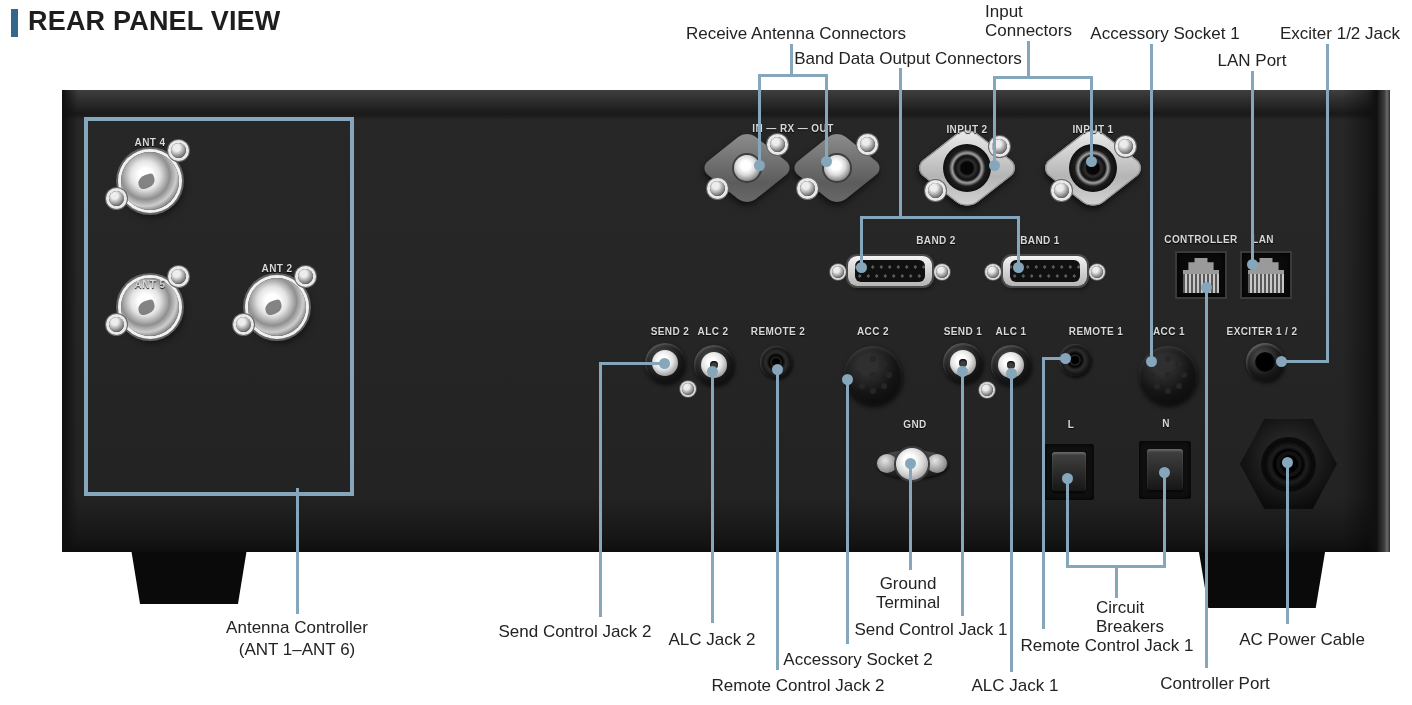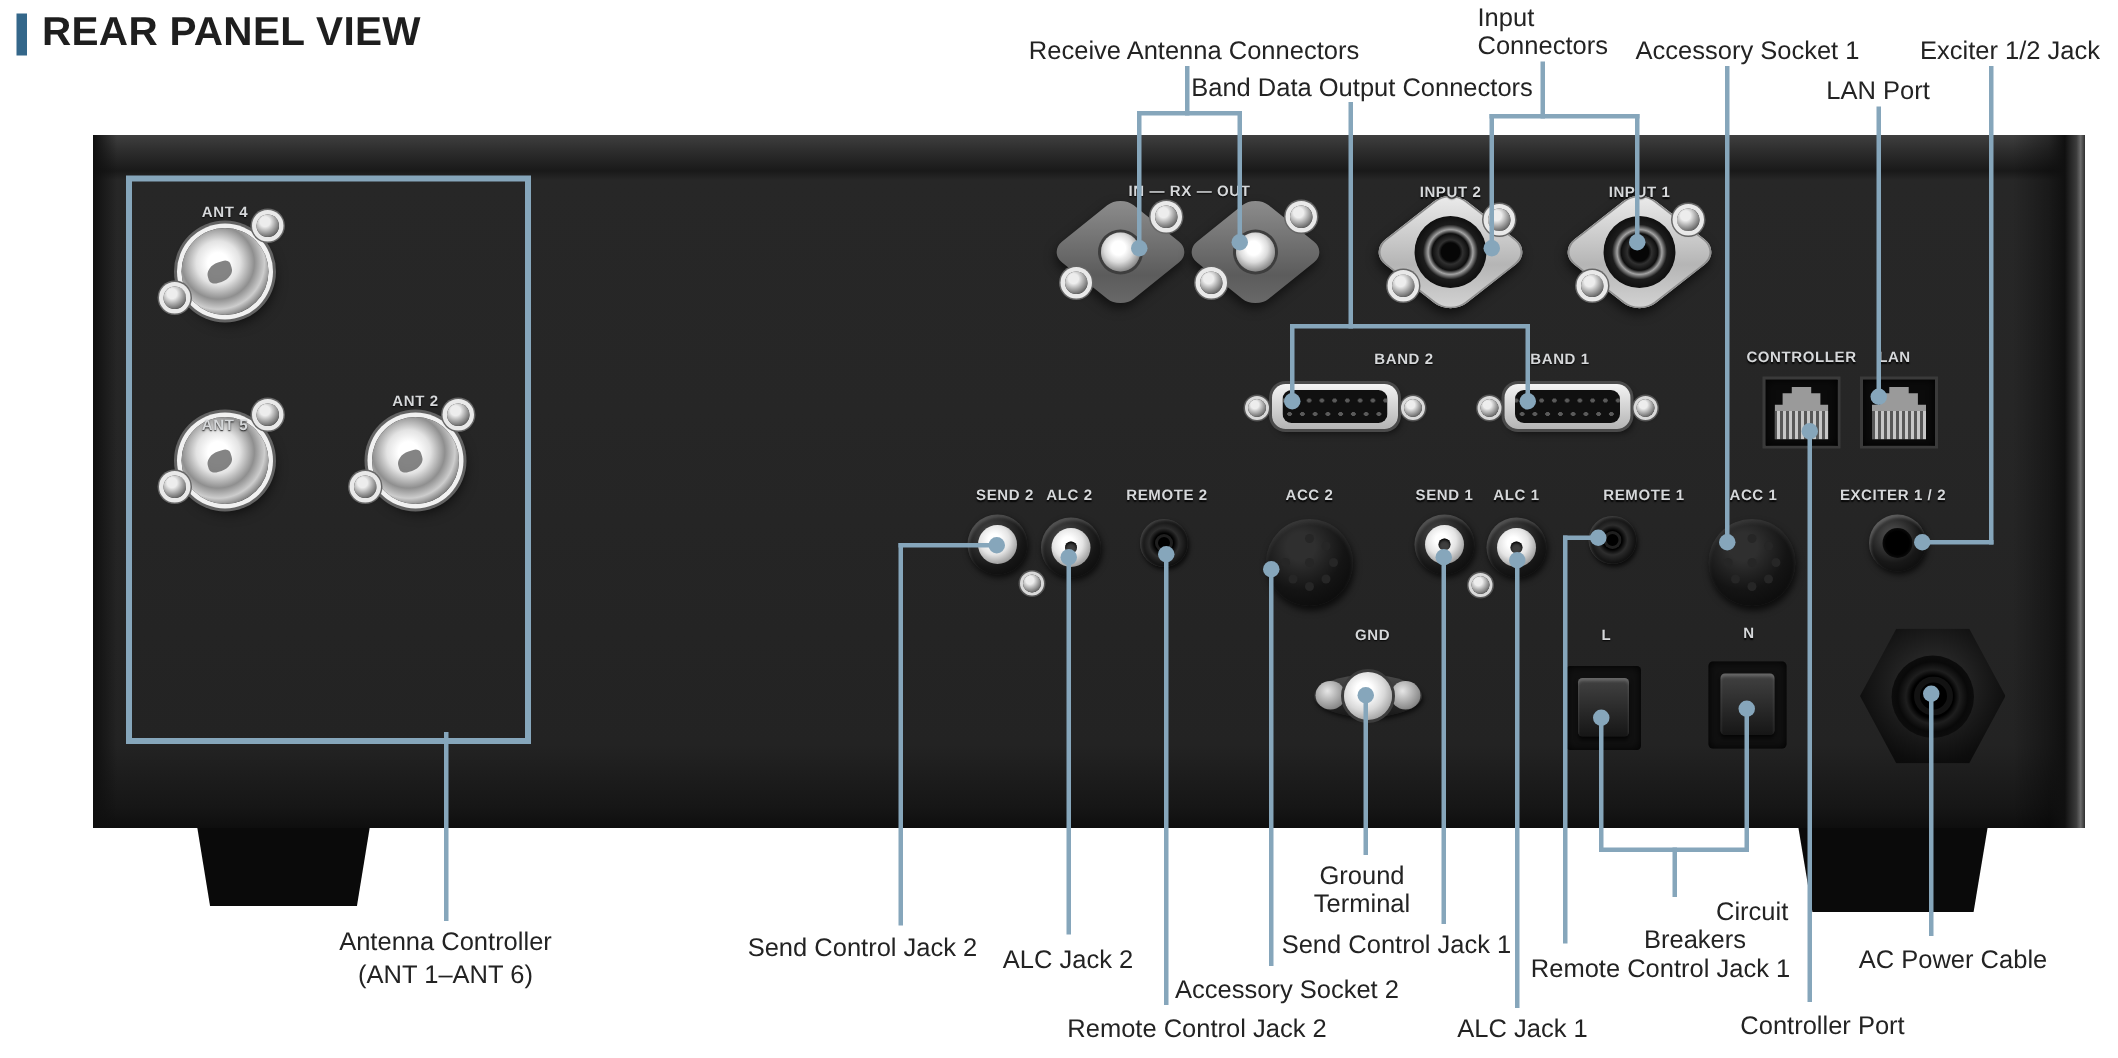--- a/index.html
+++ b/index.html
@@ -355,19 +355,19 @@
   <div class="lbl" style="left:798px;top:676px;">Remote Control Jack 2</div>
   <div class="lbl" style="left:858px;top:650px;">Accessory Socket 2</div>
   <div class="lbl" style="left:908px;top:574px;">
     <span style="display:block;">Ground</span>
     <span style="display:block;">Terminal</span>
   </div>
   <div class="lbl" style="left:931px;top:620px;">Send Control Jack 1</div>
   <div class="lbl" style="left:1015px;top:676px;">ALC Jack 1</div>
   <div class="lbl" style="left:1107px;top:636px;">Remote Control Jack 1</div>
   <div class="lbl la" style="left:1096px;top:598px;">
-    <span style="display:block;margin-left:48px;">Circuit</span>
+    <span style="display:block;">Circuit</span>
     <span style="display:block;">Breakers</span>
   </div>
   <div class="lbl" style="left:1215px;top:674px;">Controller Port</div>
   <div class="lbl" style="left:1302px;top:630px;">AC Power Cable</div>
 
 </div>
 
 </body></html>

